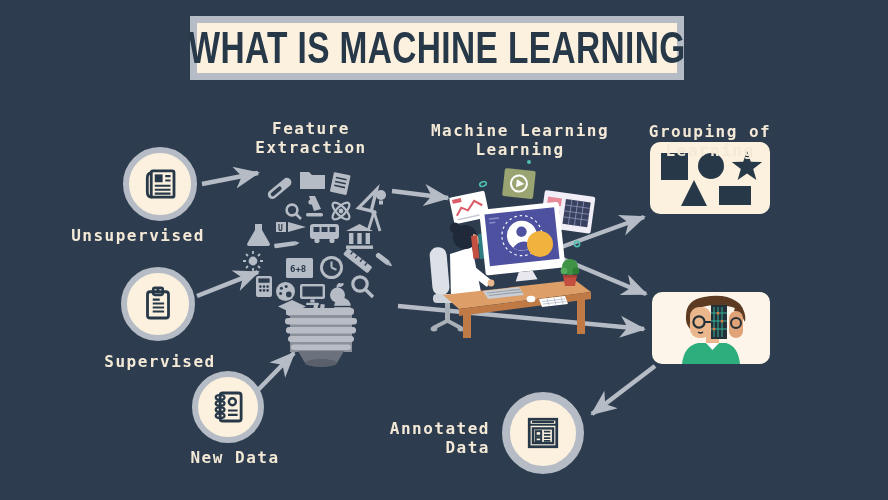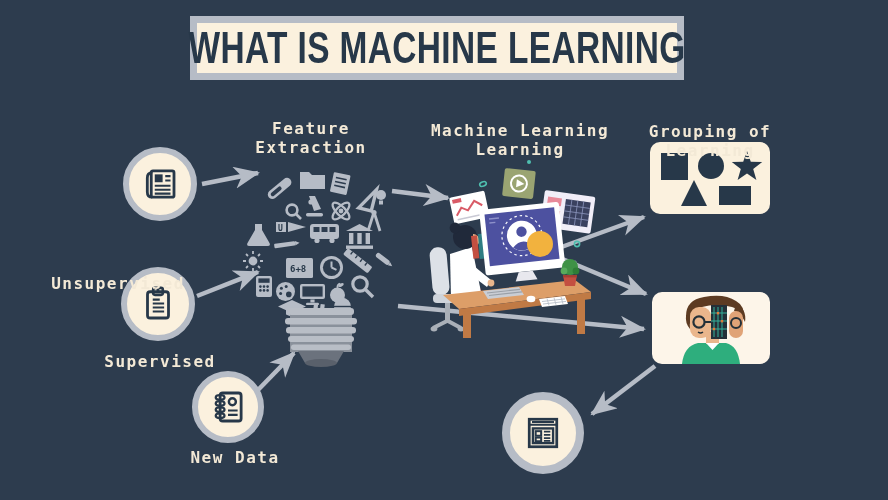--- a/index.html
+++ b/index.html
@@ -67,23 +67,27 @@
 
   <div class="lbl" style="left:231px;top:119px;width:160px;">
     <span>Feature</span><br>
     <span>Extraction</span>
   </div>
   <div class="lbl" style="left:420px;top:121px;width:200px;">
     <span>Machine Learning</span><br>
     <span>Learning</span>
   </div>
   <div class="lbl" style="left:600px;top:122px;width:220px;">Grouping of Learning</div>
-  <div class="lbl" style="left:48px;top:226px;width:140px;margin-top:48px;">Unsupervised</div>
+  <div class="lbl" style="left:68px;top:226px;width:140px;">Unsupervised</div>
   <div class="lbl" style="left:165px;top:448px;width:140px;">New Data</div>
   <div class="lbl" style="left:90px;top:352px;width:140px;">Supervised</div>
+  <div class="lbl right" style="left:378px;top:419px;width:112px;">
+    <span>Annotated</span><br>
+    <span>Data</span>
+  </div>
 
   <div class="node-circle" style="left:123px;top:147px;width:62px;height:62px;">
     <svg width="42" height="42" viewBox="0 0 48 48">
       <path class="n-stroke" stroke-width="3.2" d="M15,11 C11.5,11 9.5,13.5 9.5,17 L9.5,33 C9.5,36.5 11.5,39 15,39"></path>
       <rect class="n-stroke" stroke-width="3.2" x="14" y="9" width="26" height="30" rx="2"></rect>
       <rect class="n-fill" x="18" y="13" width="9" height="9"></rect>
       <path class="n-stroke" stroke-width="1.6" d="M19.5,20.5 L25.5,14.5 M22,21 L26,17"></path>
       <path class="n-stroke" stroke-width="2.4" d="M30,15 H36 M30,20 H36 M18,26 H36 M18,30.5 H36 M18,35 H36"></path>
     </svg>
   </div>

